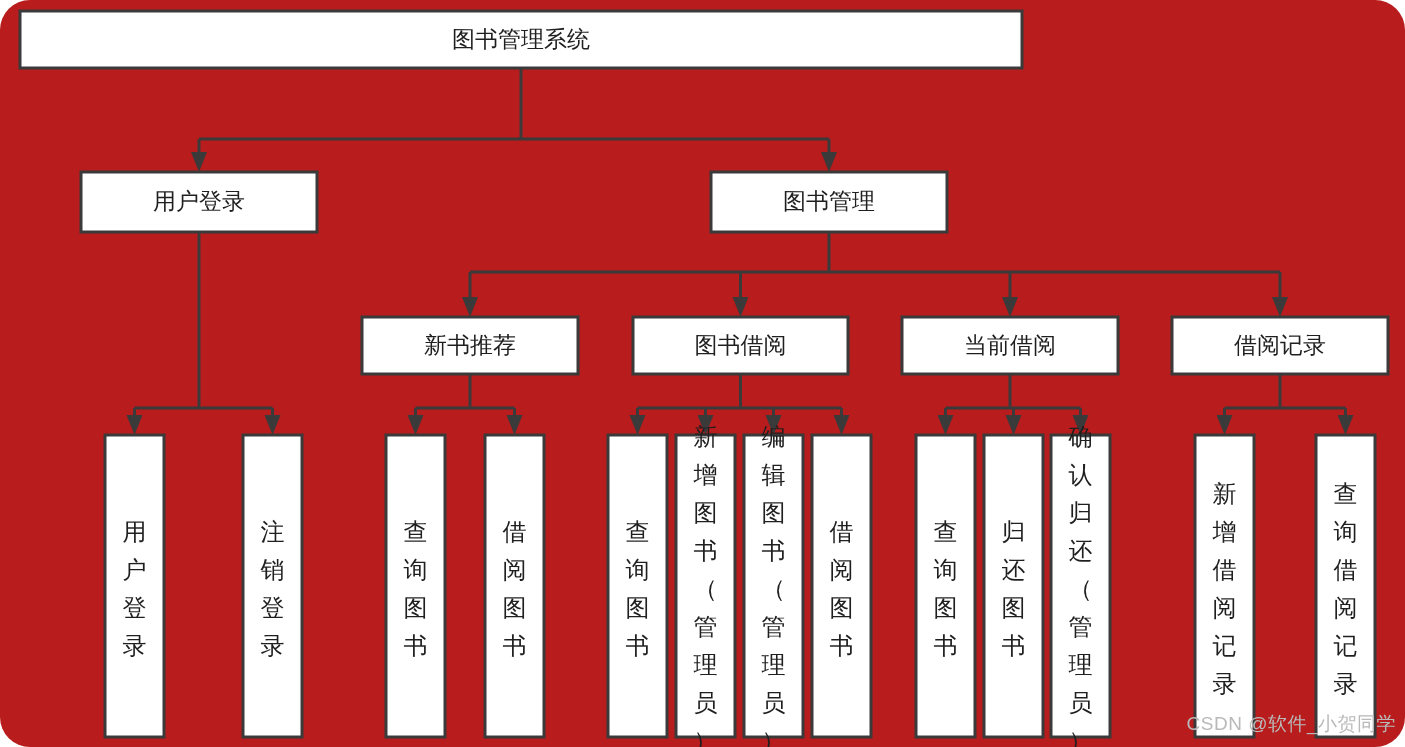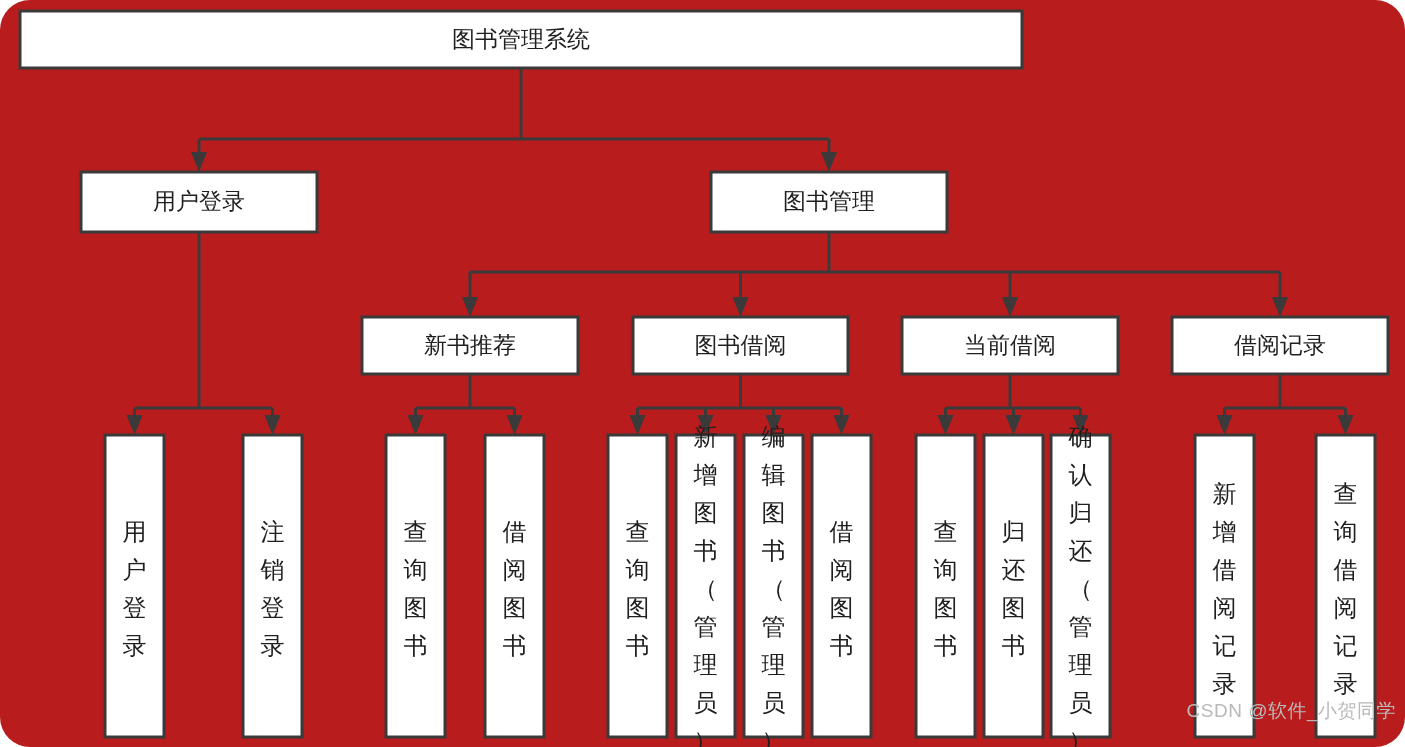--- a/index.html
+++ b/index.html
@@ -8,21 +8,21 @@
   #stage{position:relative;width:1405px;height:747px;background:#b91c1c;border-radius:30px;}
   svg#flow{position:absolute;left:0;top:0;width:1405px;height:747px;}
   .node-rect{fill:#ffffff;stroke:#3a3a3a;stroke-width:3;}
   .node-label{fill:#1f1f1f;font-family:"Liberation Sans","DejaVu Sans",sans-serif;
               font-size:23px;text-anchor:middle;dominant-baseline:middle;}
   .leaf-rect{fill:#ffffff;stroke:#3a3a3a;stroke-width:3;}
   .link{stroke:#3a3a3a;stroke-width:3;fill:none;stroke-linecap:butt;}
   .arrow-head{fill:#3a3a3a;stroke:none;}
   .vtext{fill:#1f1f1f;font-family:"Liberation Sans","DejaVu Sans",sans-serif;
          font-size:24px;text-anchor:middle;}
-  .watermark{position:absolute;right:9px;bottom:23px;color:#b9b9b9;
+  .watermark{position:absolute;right:9px;bottom:10px;color:#b9b9b9;
              font-size:19px;font-family:"Liberation Sans","DejaVu Sans",sans-serif;
              white-space:nowrap;letter-spacing:0.5px;text-align:center;}
 </style>
 </head>
 <body>
 
 <div id="stage">
 
   <svg id="flow" viewBox="0 0 1405 747">
     <g id="links-layer">

